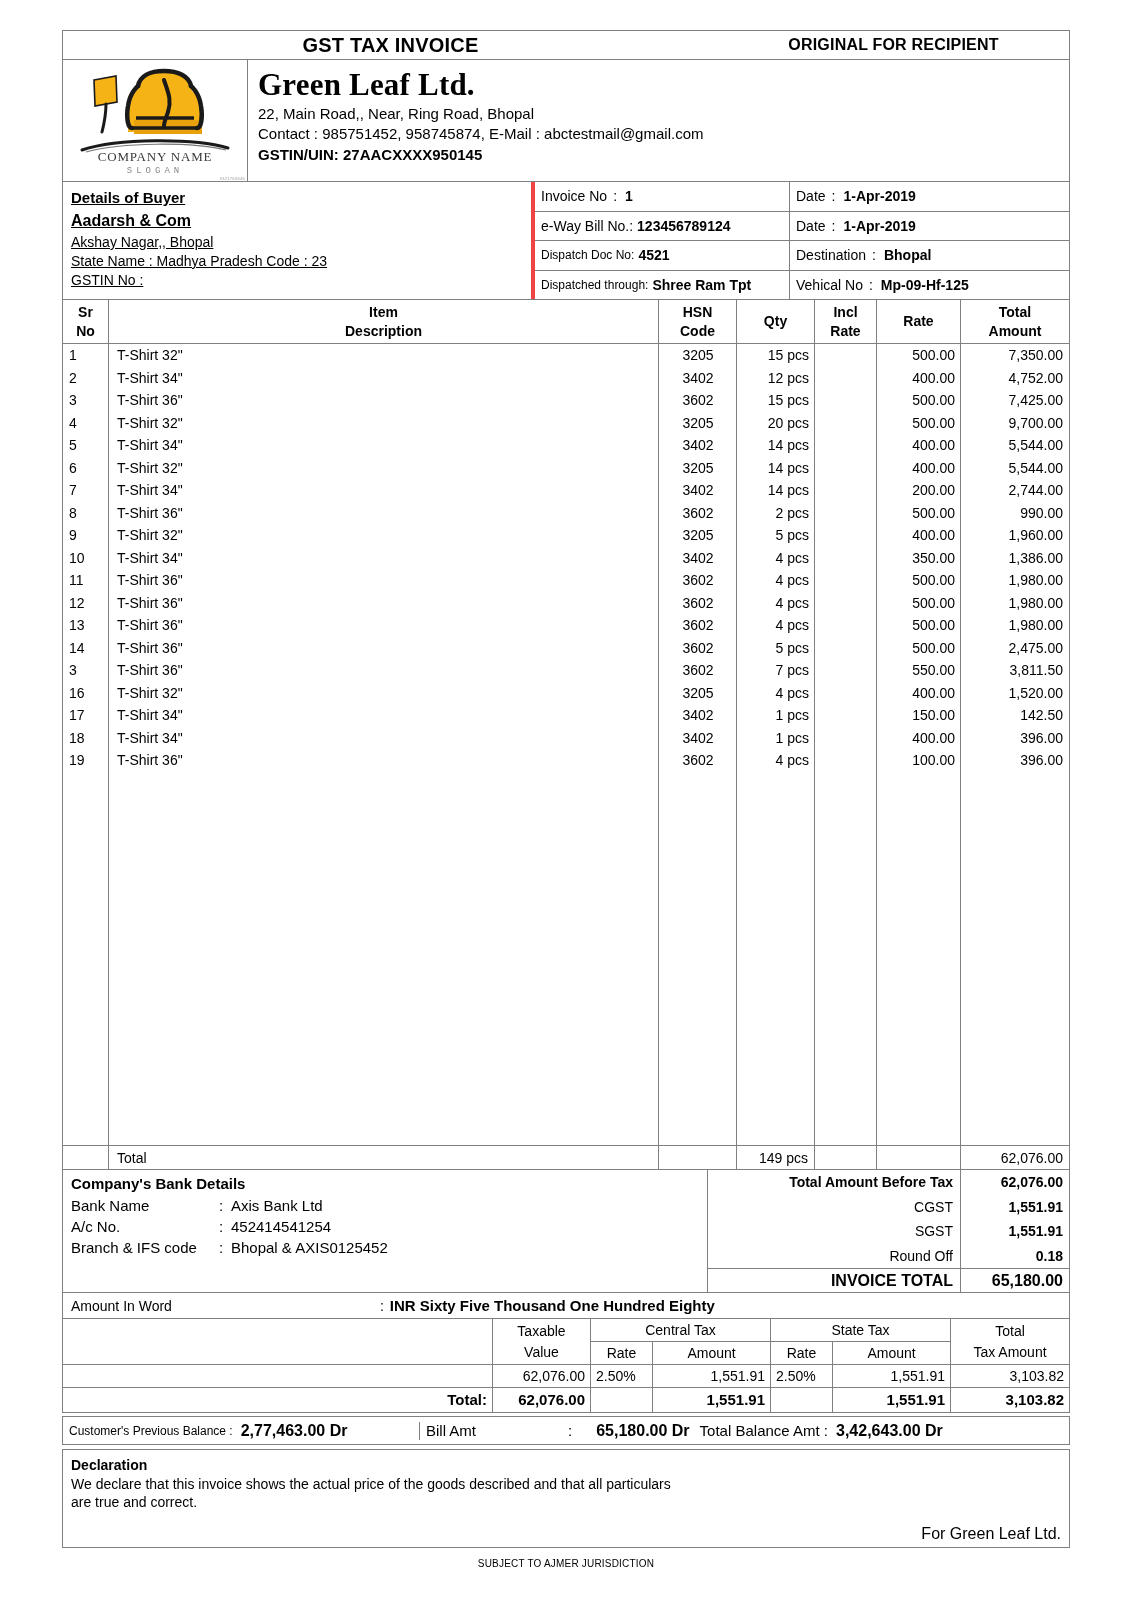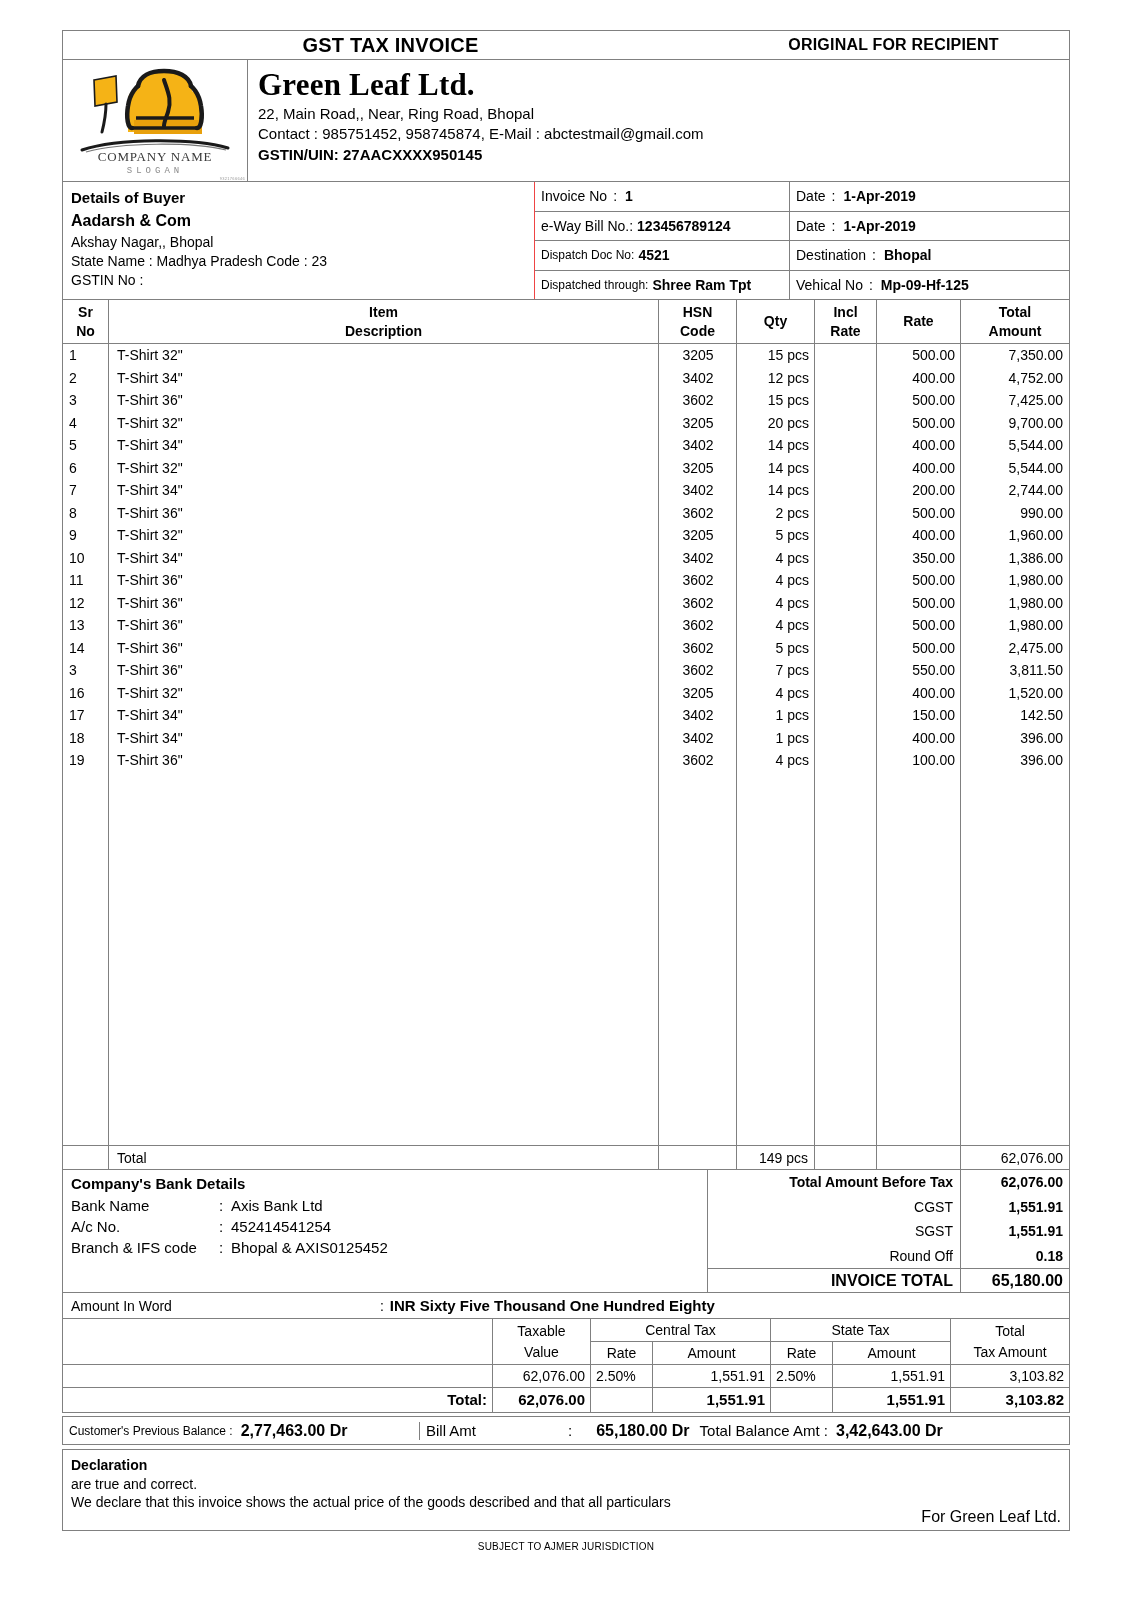--- a/index.html
+++ b/index.html
@@ -125,23 +125,24 @@
   .meta-band {
     display: flex;
     height: 118px;
     border-left: 1px solid #808080;
     border-right: 1px solid #808080;
     border-bottom: 1px solid #808080;
     box-sizing: border-box;
   }
   .buyer-cell {
     flex: 0 0 472px;
-    border-right: 1px solid #ef4444;
+    border-right: 4px solid #ef4444;
     box-sizing: border-box;
     padding: 5px 0 0 8px;
+    text-decoration: underline;
   }
   .buyer-title { font-size: 15px; font-weight: bold; line-height: 22px; }
   .buyer-name  { font-size: 16px; font-weight: bold; line-height: 24px; }
   .buyer-line  { font-size: 14px; line-height: 19px; }
   .meta-cell { flex: 1; box-sizing: border-box; }
   .meta-row {
     display: flex;
     height: 29.5px;
     border-bottom: 1px solid #808080;
     box-sizing: border-box;
@@ -390,21 +391,21 @@
     white-space: nowrap;
   }
   .bal-k  { font-size: 12px; }
   .bal-k2 { font-size: 15px; }
   .bal-v  { font-size: 16px; font-weight: bold; }
 
   
   .decl-band {
     border: 1px solid #808080;
     box-sizing: border-box;
-    height: 82px;
+    height: 99px;
     margin-top: 4px;
     padding: 5px 0 0 8px;
     position: relative;
   }
   .decl-title { font-size: 14px; font-weight: bold; line-height: 20px; }
   .decl-line { font-size: 14px; line-height: 18px; }
   .decl-for {
     position: absolute;
     right: 8px;
     bottom: 4px;
@@ -864,20 +865,20 @@
       <span class="bal-k2">Bill Amt</span>
       <span class="bal-k2" style="margin-left:92px;">:</span>
       <span class="bal-v" style="margin-left:24px;">65,180.00 Dr</span>
       <span class="bal-k2" style="margin-left:10px;">Total Balance Amt :</span>
       <span class="bal-v" style="margin-left:8px;">3,42,643.00 Dr</span>
     </div>
   </div>
 
   <div class="decl-band">
     <div class="decl-title">Declaration</div>
+    <div class="decl-line">We declare that this invoice shows the actual price of the goods described and that all particulars</div>
     <div class="decl-line">are true and correct.</div>
-    <div class="decl-line">We declare that this invoice shows the actual price of the goods described and that all particulars</div>
     <div class="decl-for">For  Green Leaf Ltd.</div>
   </div>
 
   <div class="footer">SUBJECT TO AJMER JURISDICTION</div>
 
 </div>
 
 </body></html>

